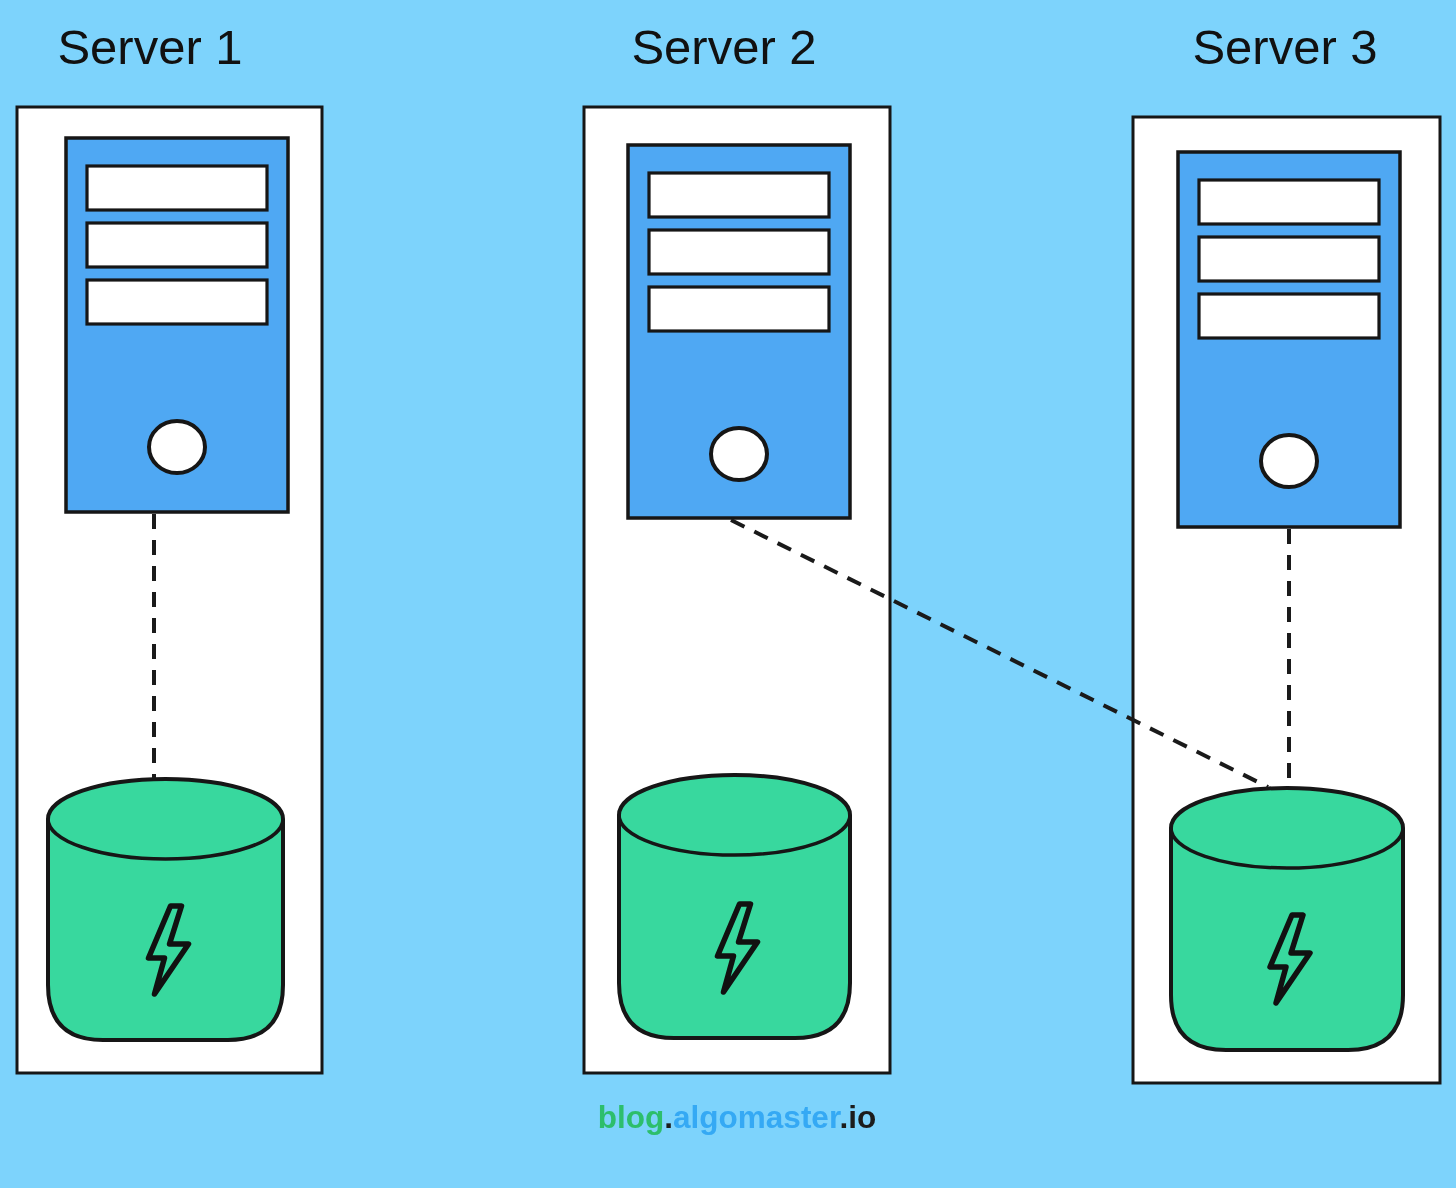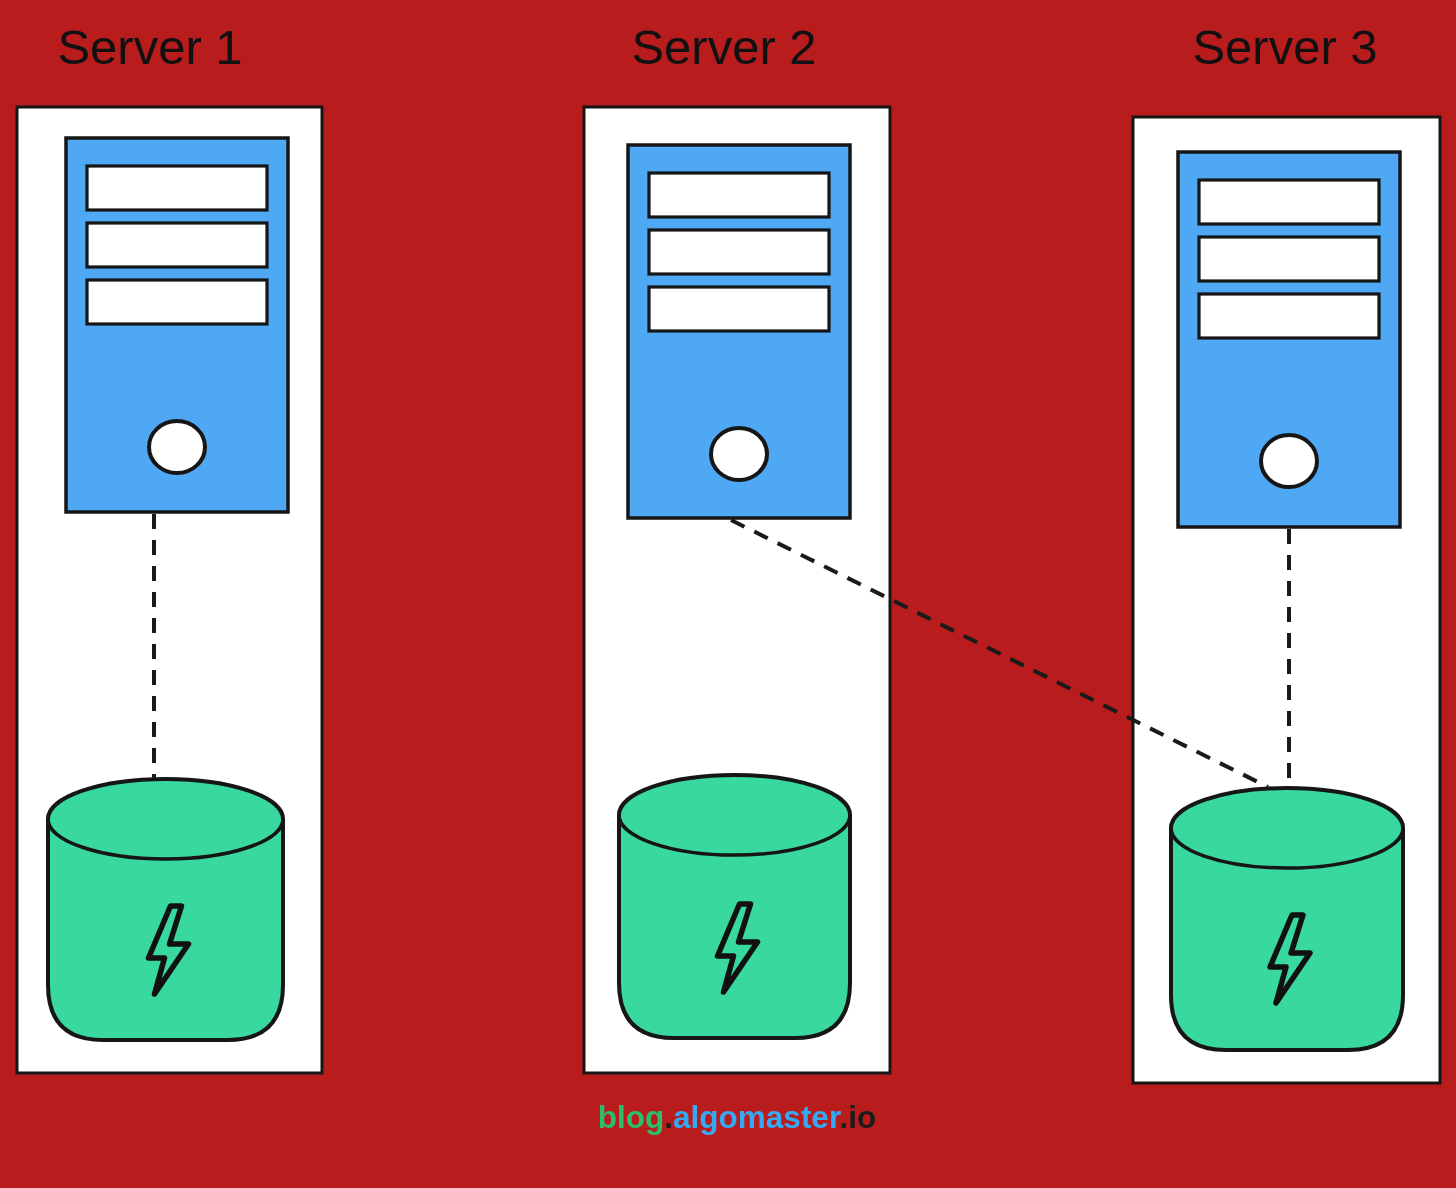--- a/index.html
+++ b/index.html
@@ -1,20 +1,20 @@
 <!DOCTYPE html>
 <html><head>
 <meta charset="utf-8">
 <style>
   html, body { margin: 0; padding: 0; background: #ffffff; }
   #canvas {
     position: relative;
     width: 1456px;
     height: 1188px;
-    background: #b91c1c;
+    background: #7dd3fc;
     overflow: hidden;
     font-family: "Liberation Sans", sans-serif;
   }
   svg { display: block; }
   .server-title {
     font-family: "Liberation Sans", sans-serif;
     font-size: 49px;
     font-weight: 400;
     fill: #111111;
   }

